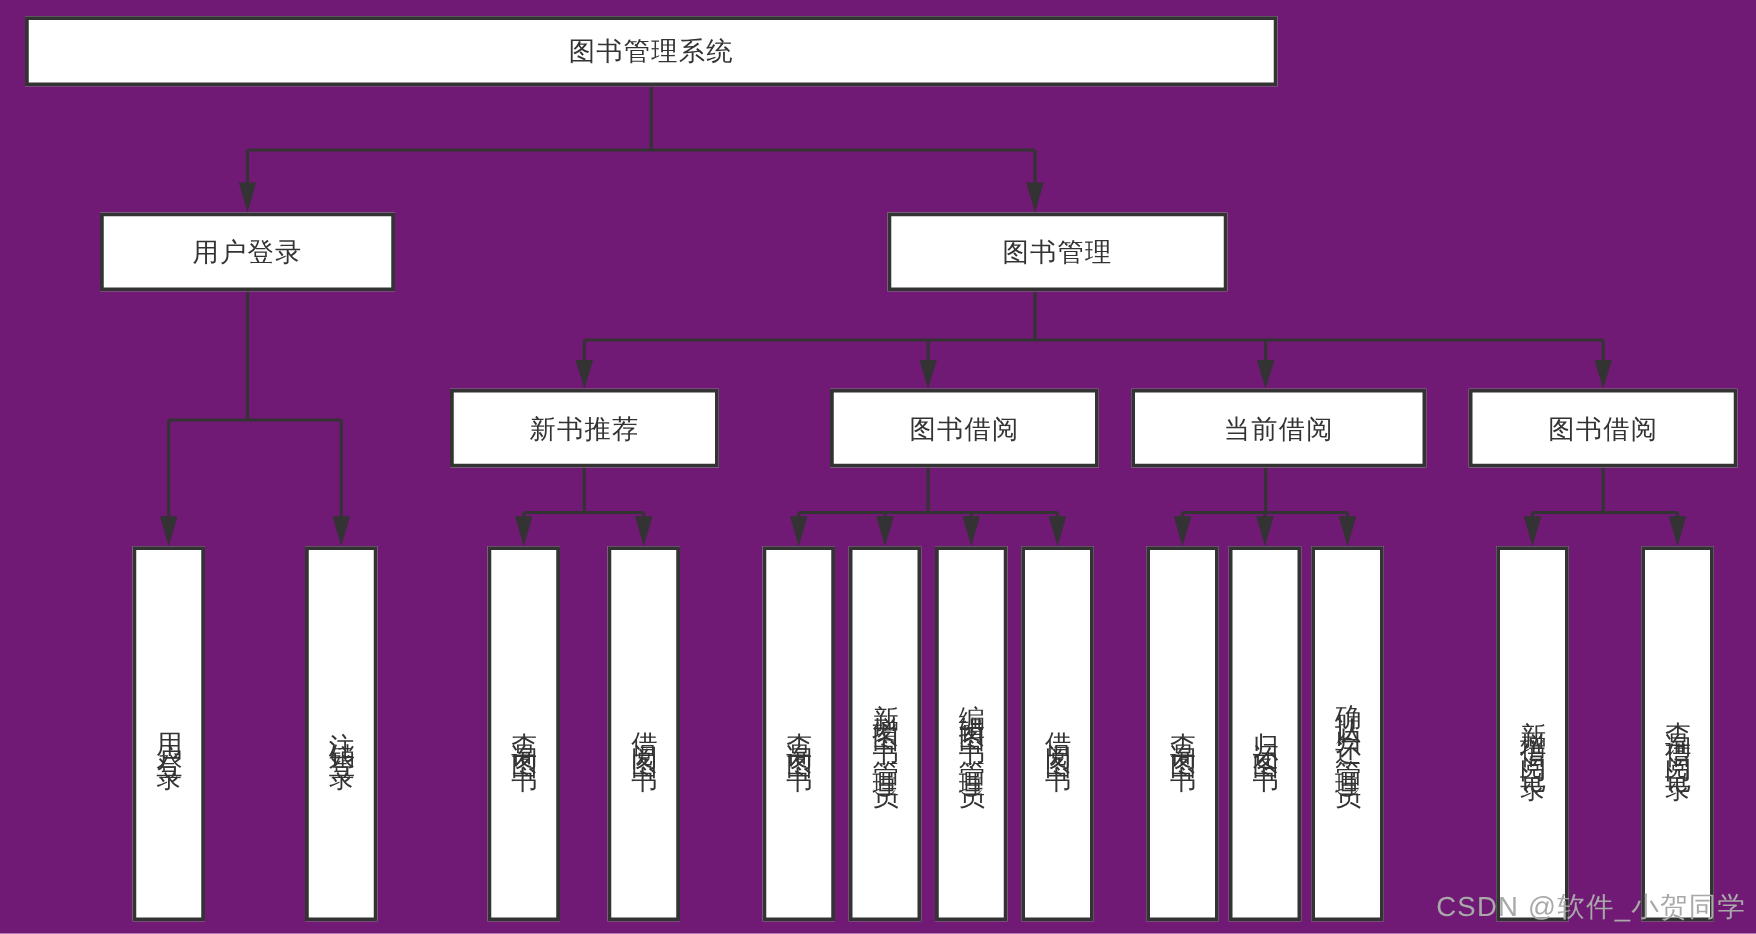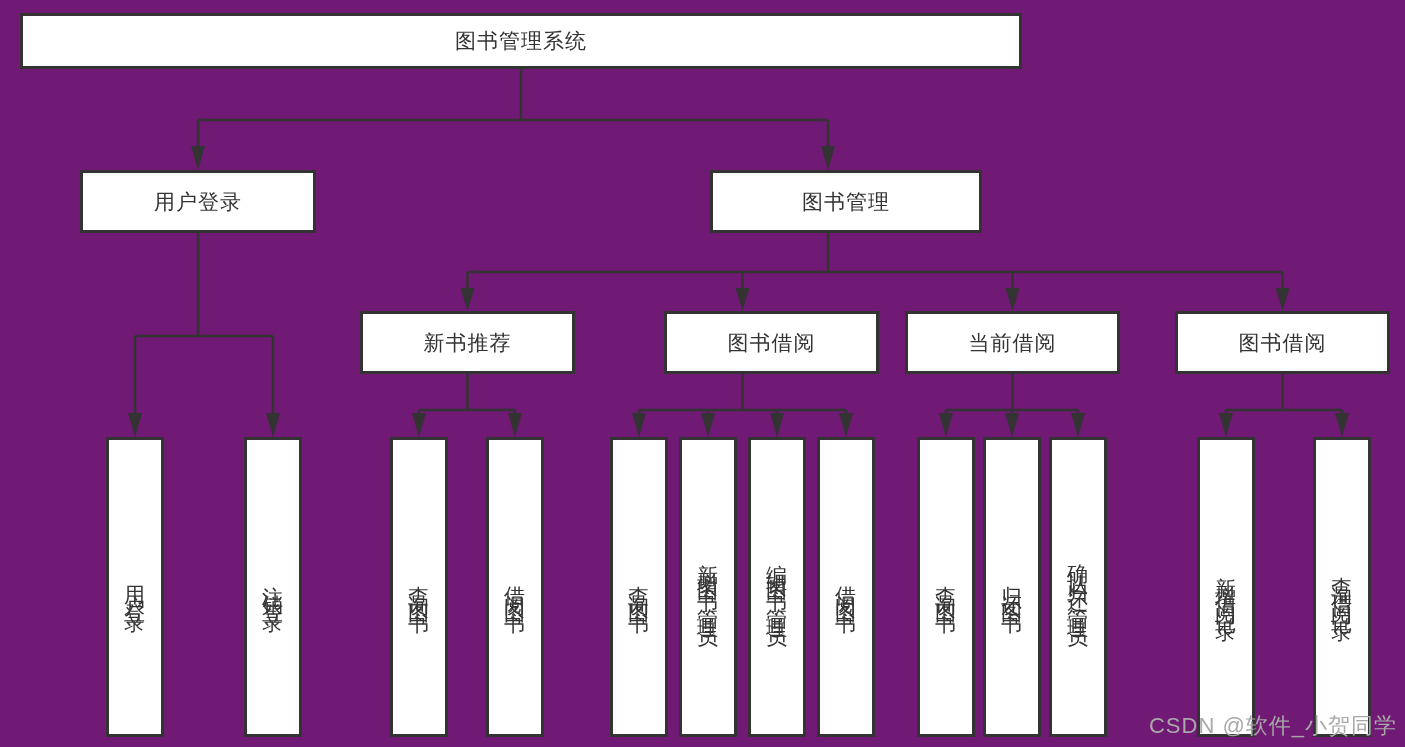--- a/index.html
+++ b/index.html
@@ -108,21 +108,21 @@
     </g>
   </svg>
 
   <div class="box" style="left:20px; top:13px; width:1002px; height:56px;">图书管理系统</div>
 
   <div class="box" style="left:80px; top:170px; width:236px; height:63px;">用户登录</div>
   <div class="box" style="left:710px; top:170px; width:272px; height:63px;">图书管理</div>
 
   <div class="box" style="left:360px; top:311px; width:215px; height:63px;">新书推荐</div>
   <div class="box" style="left:664px; top:311px; width:215px; height:63px;">图书借阅</div>
-  <div class="box" style="left:905px; top:311px; width:215px; height:63px;">当前借阅</div>
+  <div class="box" style="left:905px; top:311px; width:236px; height:63px;">当前借阅</div>
   <div class="box" style="left:1175px; top:311px; width:215px; height:63px;">图书借阅</div>
 
   <div class="box leaf" style="left:106px; top:437px; width:58px; height:300px;">
     <span class="vtext">用户登录</span>
   </div>
   <div class="box leaf" style="left:244px; top:437px; width:58px; height:300px;">
     <span class="vtext">注销登录</span>
   </div>
 
   <div class="box leaf" style="left:390px; top:437px; width:58px; height:300px;">

